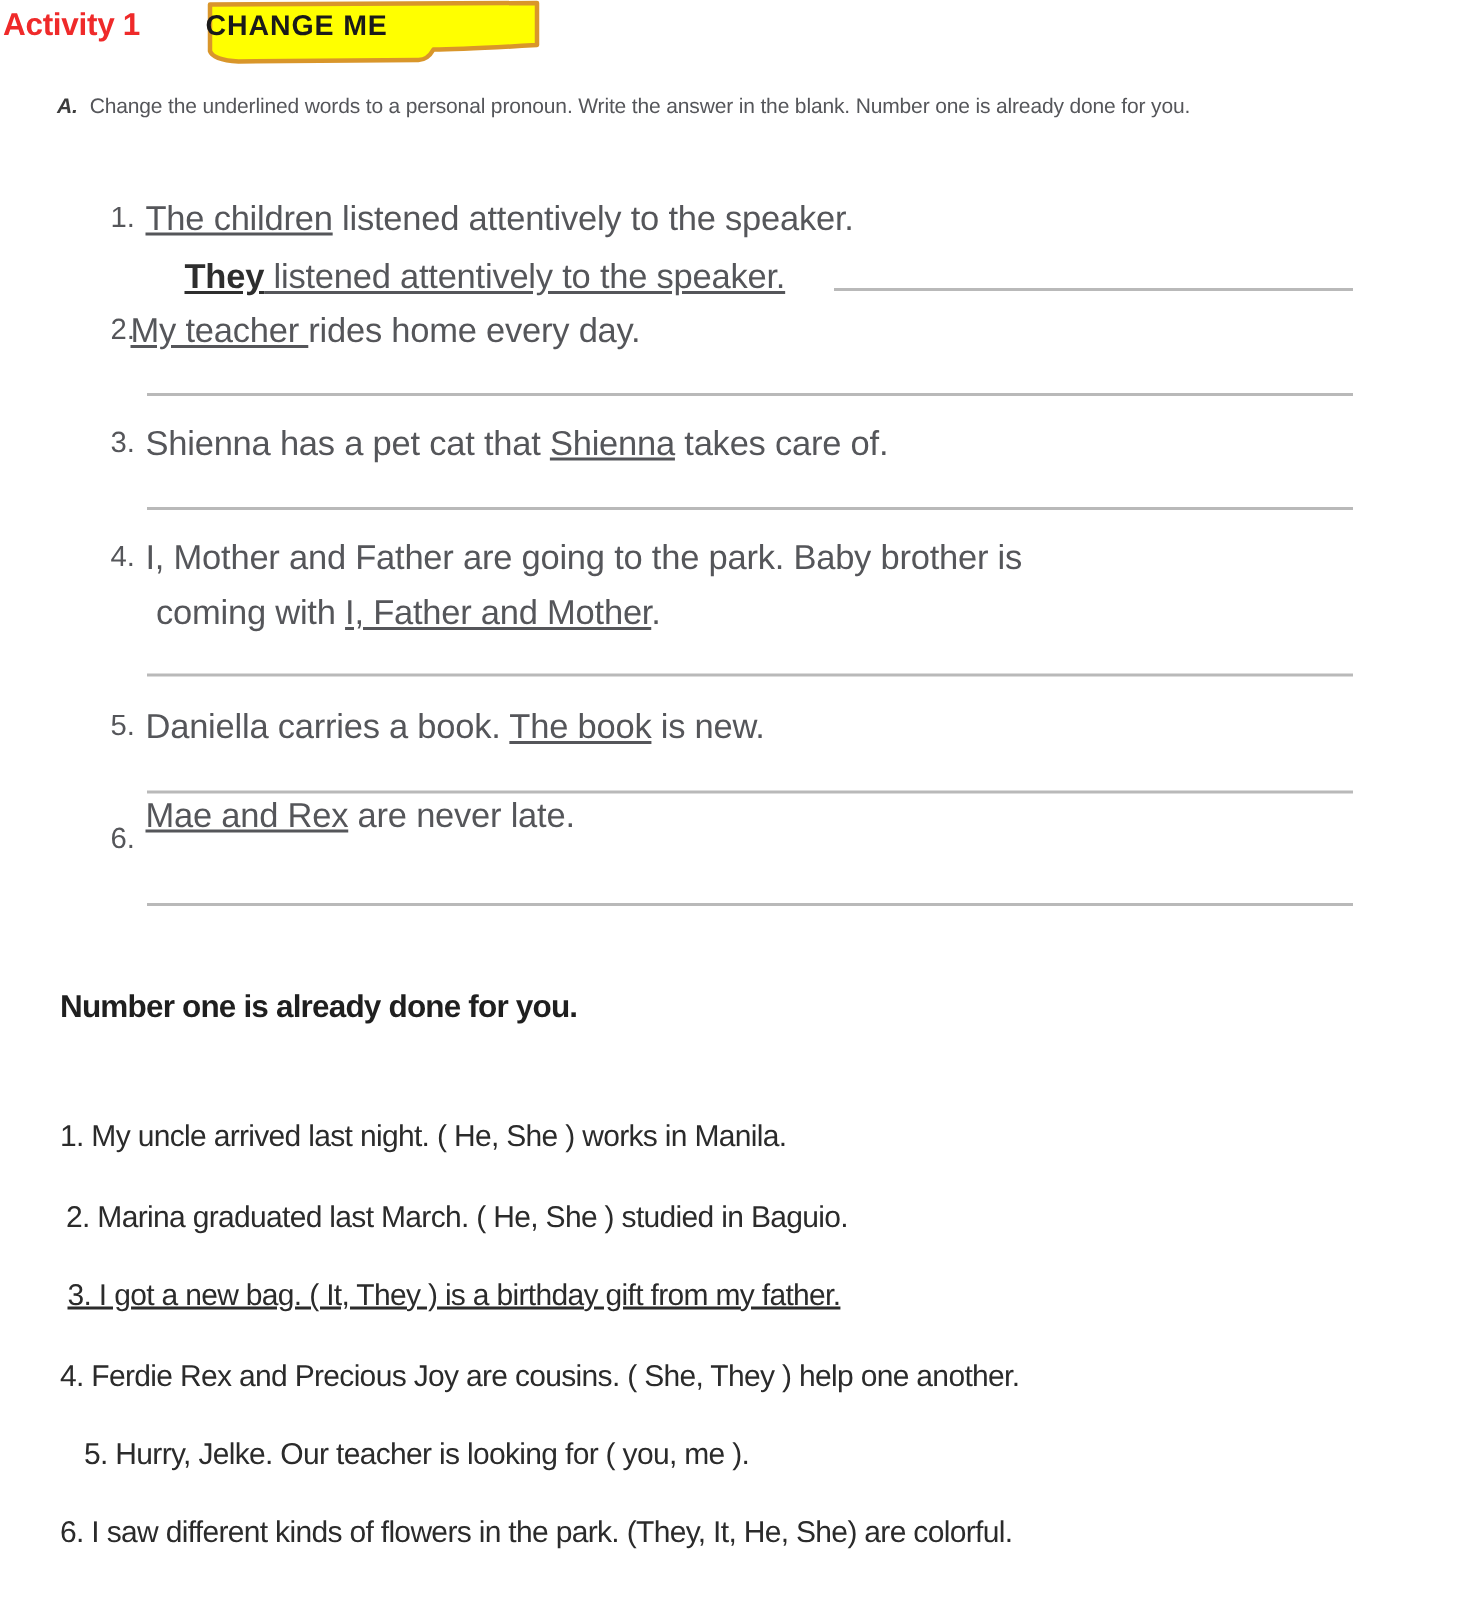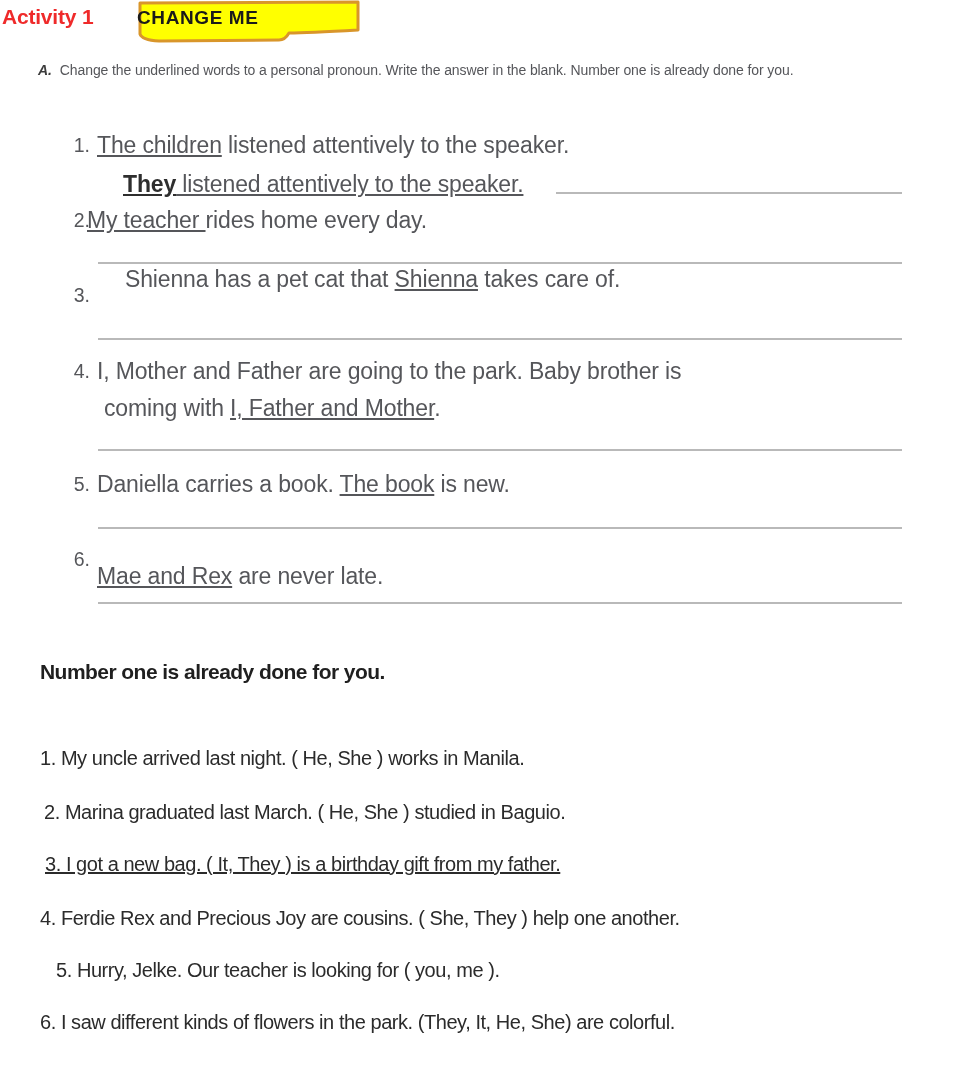--- a/index.html
+++ b/index.html
@@ -181,40 +181,40 @@
   </div>
 
   <div class="q">
     <div class="q-num" style="left:68px; top:207px; width:22px;">2.</div>
     <div class="q-line" style="left:87px; top:207px;"><u class="u">My teacher </u><span>rides home every day.</span></div>
     <div class="blank" style="left:98px; top:262px; width:804px;"></div>
   </div>
 
   <div class="q">
     <div class="q-num" style="left:68px; top:282px; width:22px;">3.</div>
-    <div class="q-line" style="left:97px; top:266px;margin-left:28px;"><span>Shienna has a pet cat that </span><u class="u">Shienna</u><span> takes care of.</span></div>
+    <div class="q-line" style="left:97px; top:282px;"><span>Shienna has a pet cat that </span><u class="u">Shienna</u><span> takes care of.</span></div>
     <div class="blank" style="left:98px; top:338px; width:804px;"></div>
   </div>
 
   <div class="q">
     <div class="q-num" style="left:68px; top:358px; width:22px;">4.</div>
     <div class="q-line" style="left:97px; top:358px;">I, Mother and Father are going to the park. Baby brother is</div>
     <div class="q-line" style="left:104px; top:395px;"><span>coming with </span><u class="u">I, Father and Mother</u><span>.</span></div>
     <div class="blank" style="left:98px; top:449px; width:804px;"></div>
   </div>
 
   <div class="q">
     <div class="q-num" style="left:68px; top:471px; width:22px;">5.</div>
     <div class="q-line" style="left:97px; top:471px;"><span>Daniella carries a book. </span><u class="u">The book</u><span> is new.</span></div>
     <div class="blank" style="left:98px; top:527px; width:804px;"></div>
   </div>
 
   <div class="q">
     <div class="q-num" style="left:68px; top:546px; width:22px;">6.</div>
-    <div class="q-line" style="left:97px; top:563px;"><u class="u">Mae and Rex</u><span> are never late.</span></div>
+    <div class="q-line" style="left:97px; top:530px;"><u class="u">Mae and Rex</u><span> are never late.</span></div>
     <div class="blank" style="left:98px; top:602px; width:804px;"></div>
   </div>
 </div>
 
 <div class="a2">
   <div class="a2-head">
     <span class="l2">Number one is already done for you.</span>
   </div>
 
   <div class="a2-item" style="left:40px; top:745px;">1. My uncle arrived last night. ( He, She ) works in Manila.</div>

